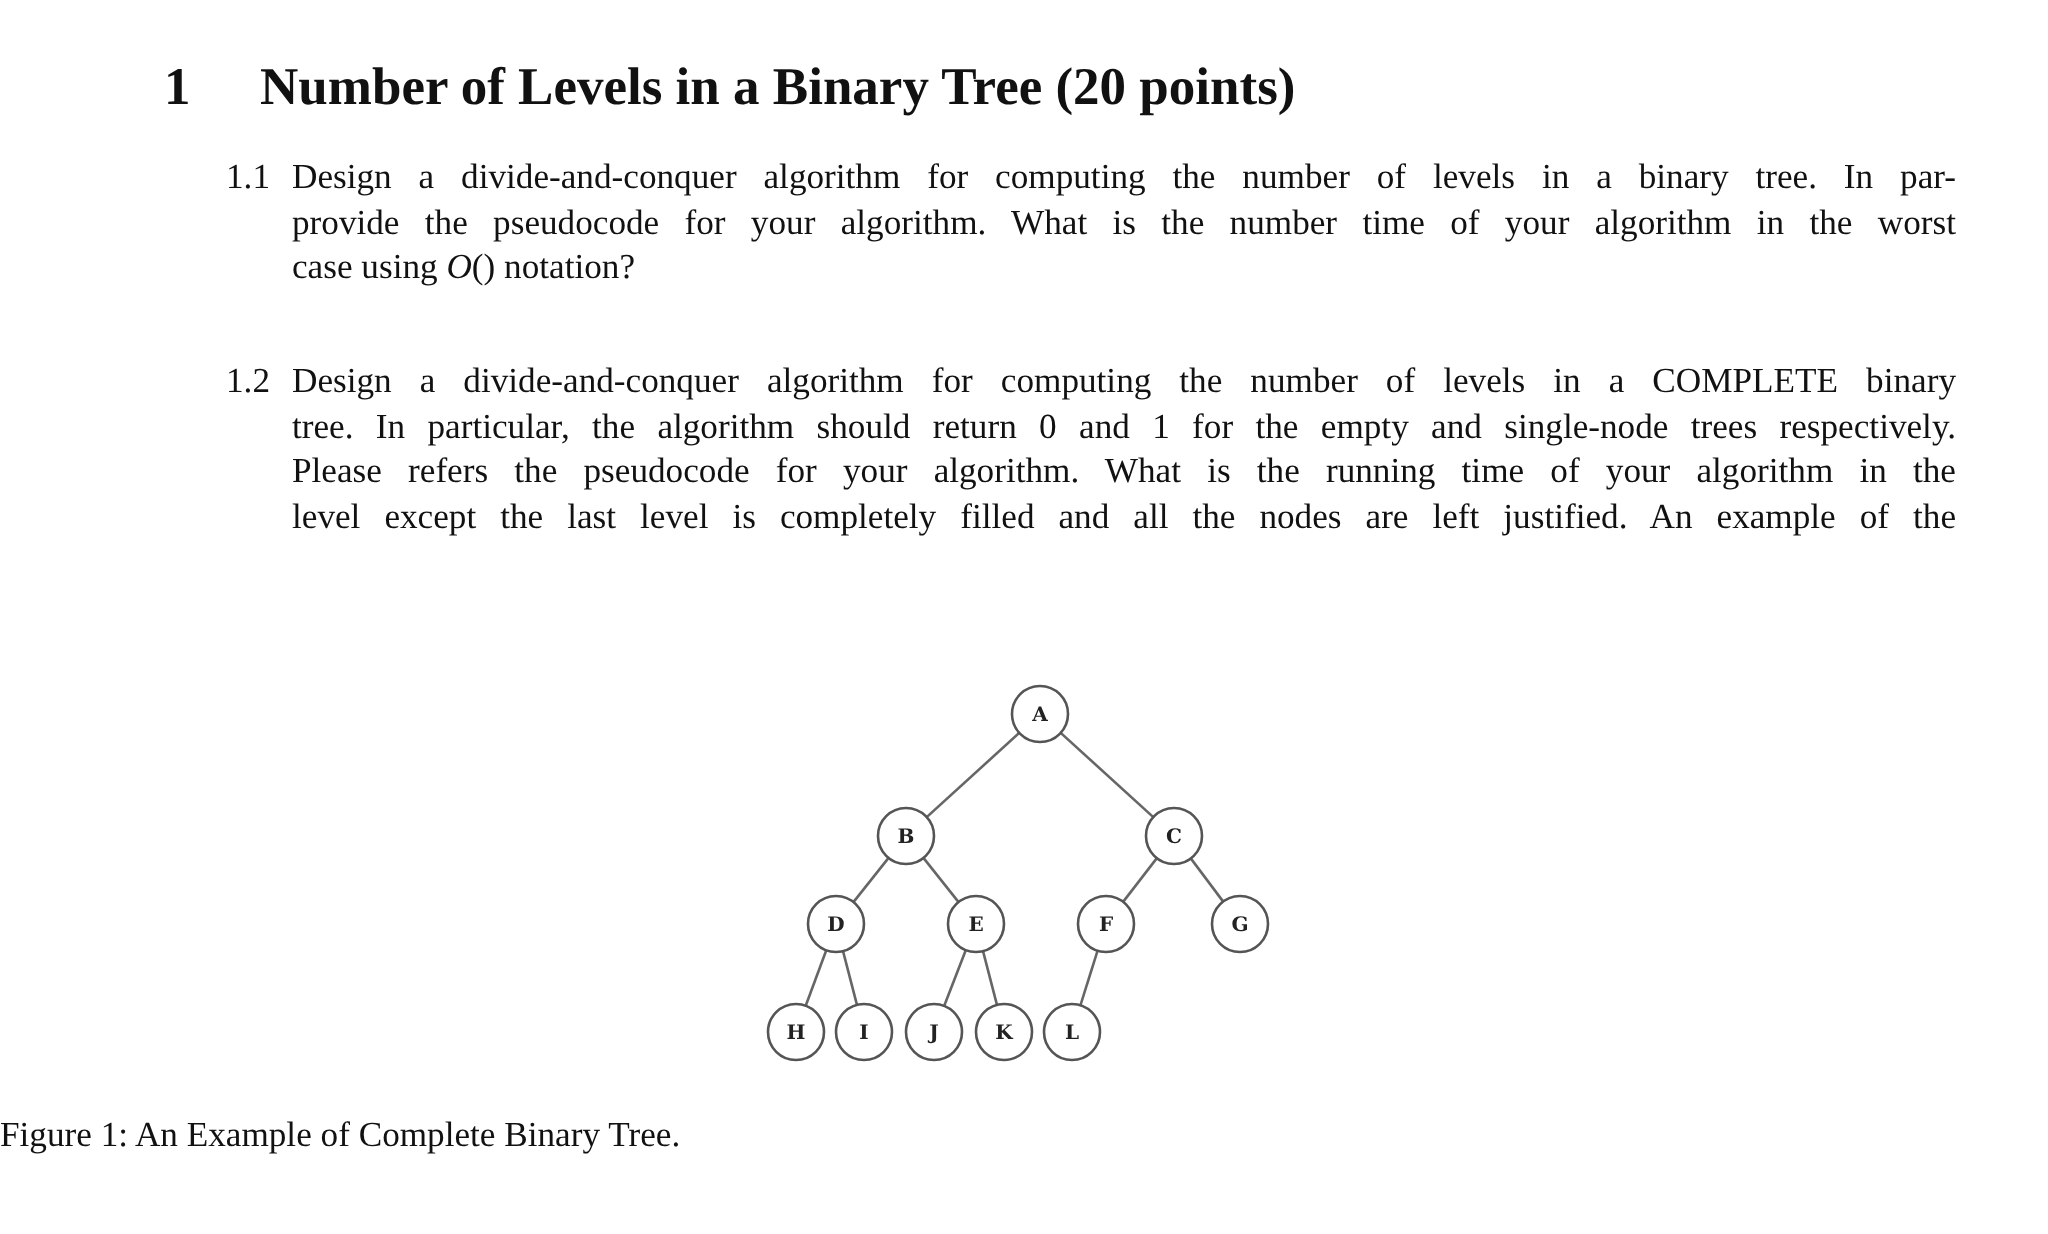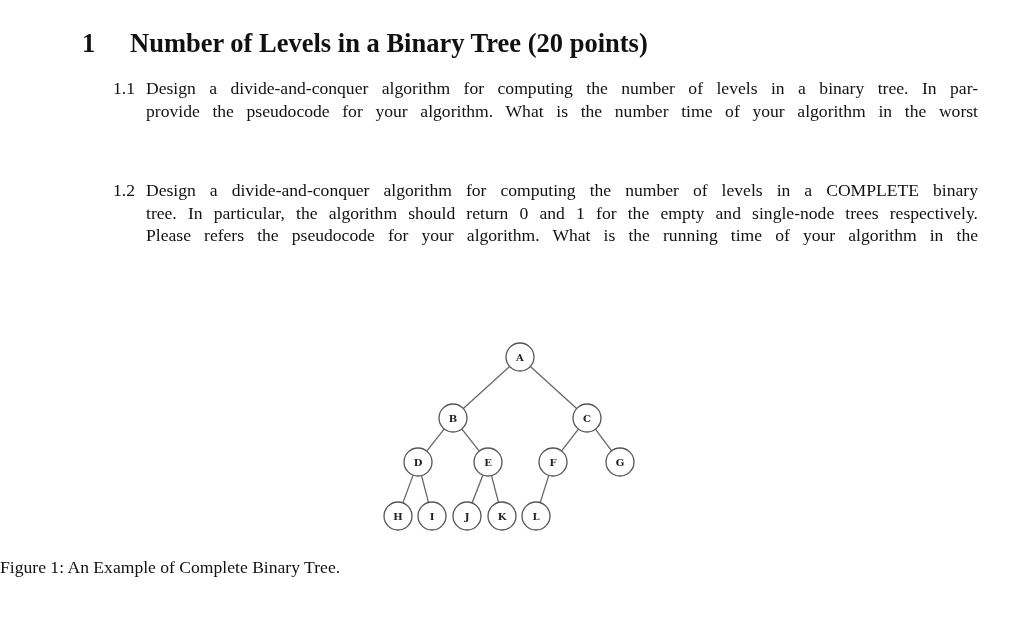--- a/index.html
+++ b/index.html
@@ -100,29 +100,31 @@
 
 <div class="section-heading">
   <span class="num">1</span><span>Number of Levels in a Binary Tree (20 points)</span>
 </div>
 
 <div class="subsection" id="sub-1-1">
   <span class="label">1.1</span>
   <div class="body">
     <span class="line">Design a divide-and-conquer algorithm for computing the number of levels in a binary tree. In par-</span>
     <span class="line">provide the pseudocode for your algorithm. What is the number time of your algorithm in the worst</span>
+    <span class="line last">case using <span class="math-o">O</span>() notation?</span>
   </div>
 </div>
 
 <div class="subsection" id="sub-1-2">
   <span class="label">1.2</span>
   <div class="body">
     <span class="line">Design a divide-and-conquer algorithm for computing the number of levels in a COMPLETE binary</span>
     <span class="line">tree. In particular, the algorithm should return 0 and 1 for the empty and single-node trees respectively.</span>
     <span class="line">Please refers the pseudocode for your algorithm. What is the running time of your algorithm in the</span>
+    <span class="line">level except the last level is completely filled and all the nodes are left justified. An example of the</span>
   </div>
 </div>
 
 <div class="figure">
   <svg id="tree-svg" width="290" height="210" viewBox="0 0 290 210">
     <g id="edges">
         <line x1="139.6478332276836" y1="36.42510706136268" x2="93.35216677231638" y2="78.57489293863732" stroke="#666666" stroke-width="1.3"></line>
         <line x1="160.3521667723164" y1="36.42510706136268" x2="206.6478332276836" y2="78.57489293863732" stroke="#666666" stroke-width="1.3"></line>
         <line x1="74.28467007849846" y1="98.95641475845908" x2="56.71532992150154" y2="121.04358524154092" stroke="#666666" stroke-width="1.3"></line>
         <line x1="91.71532992150154" y1="98.95641475845908" x2="109.28467007849846" y2="121.04358524154092" stroke="#666666" stroke-width="1.3"></line>

